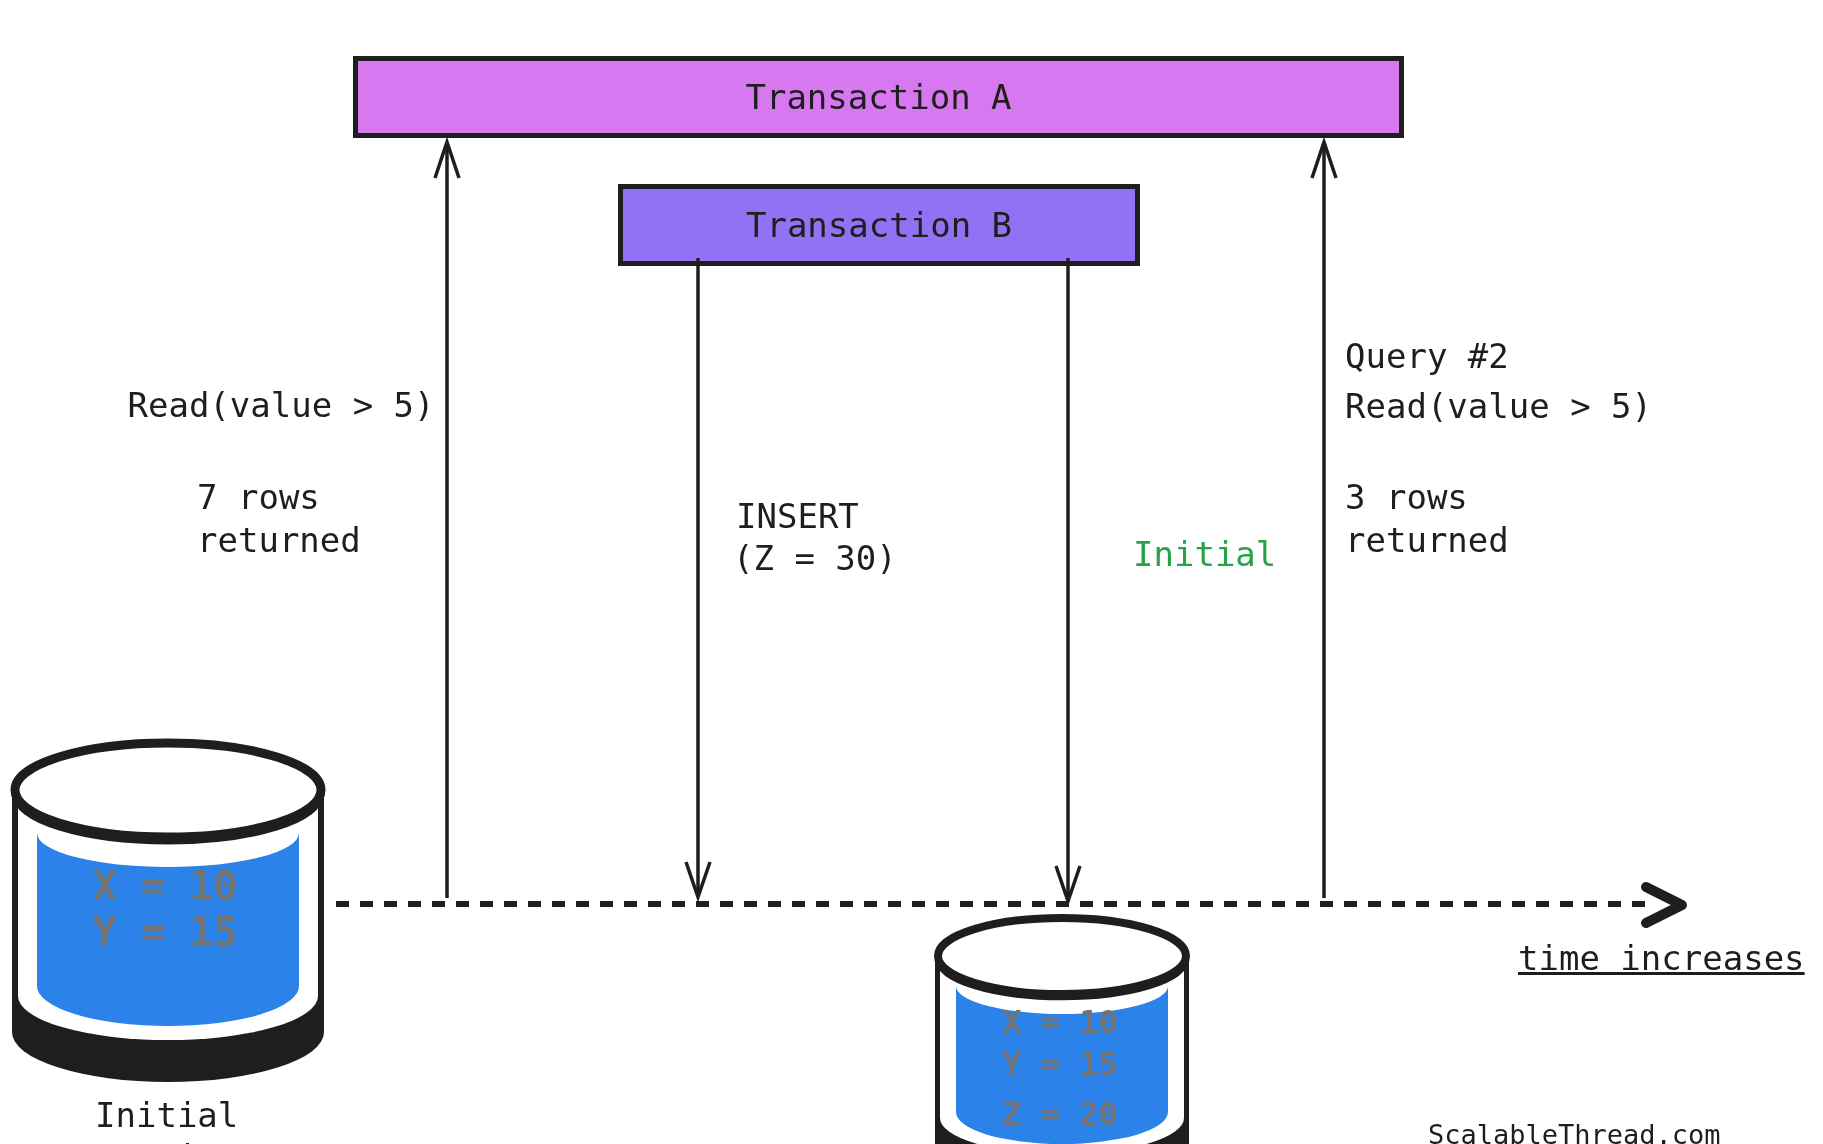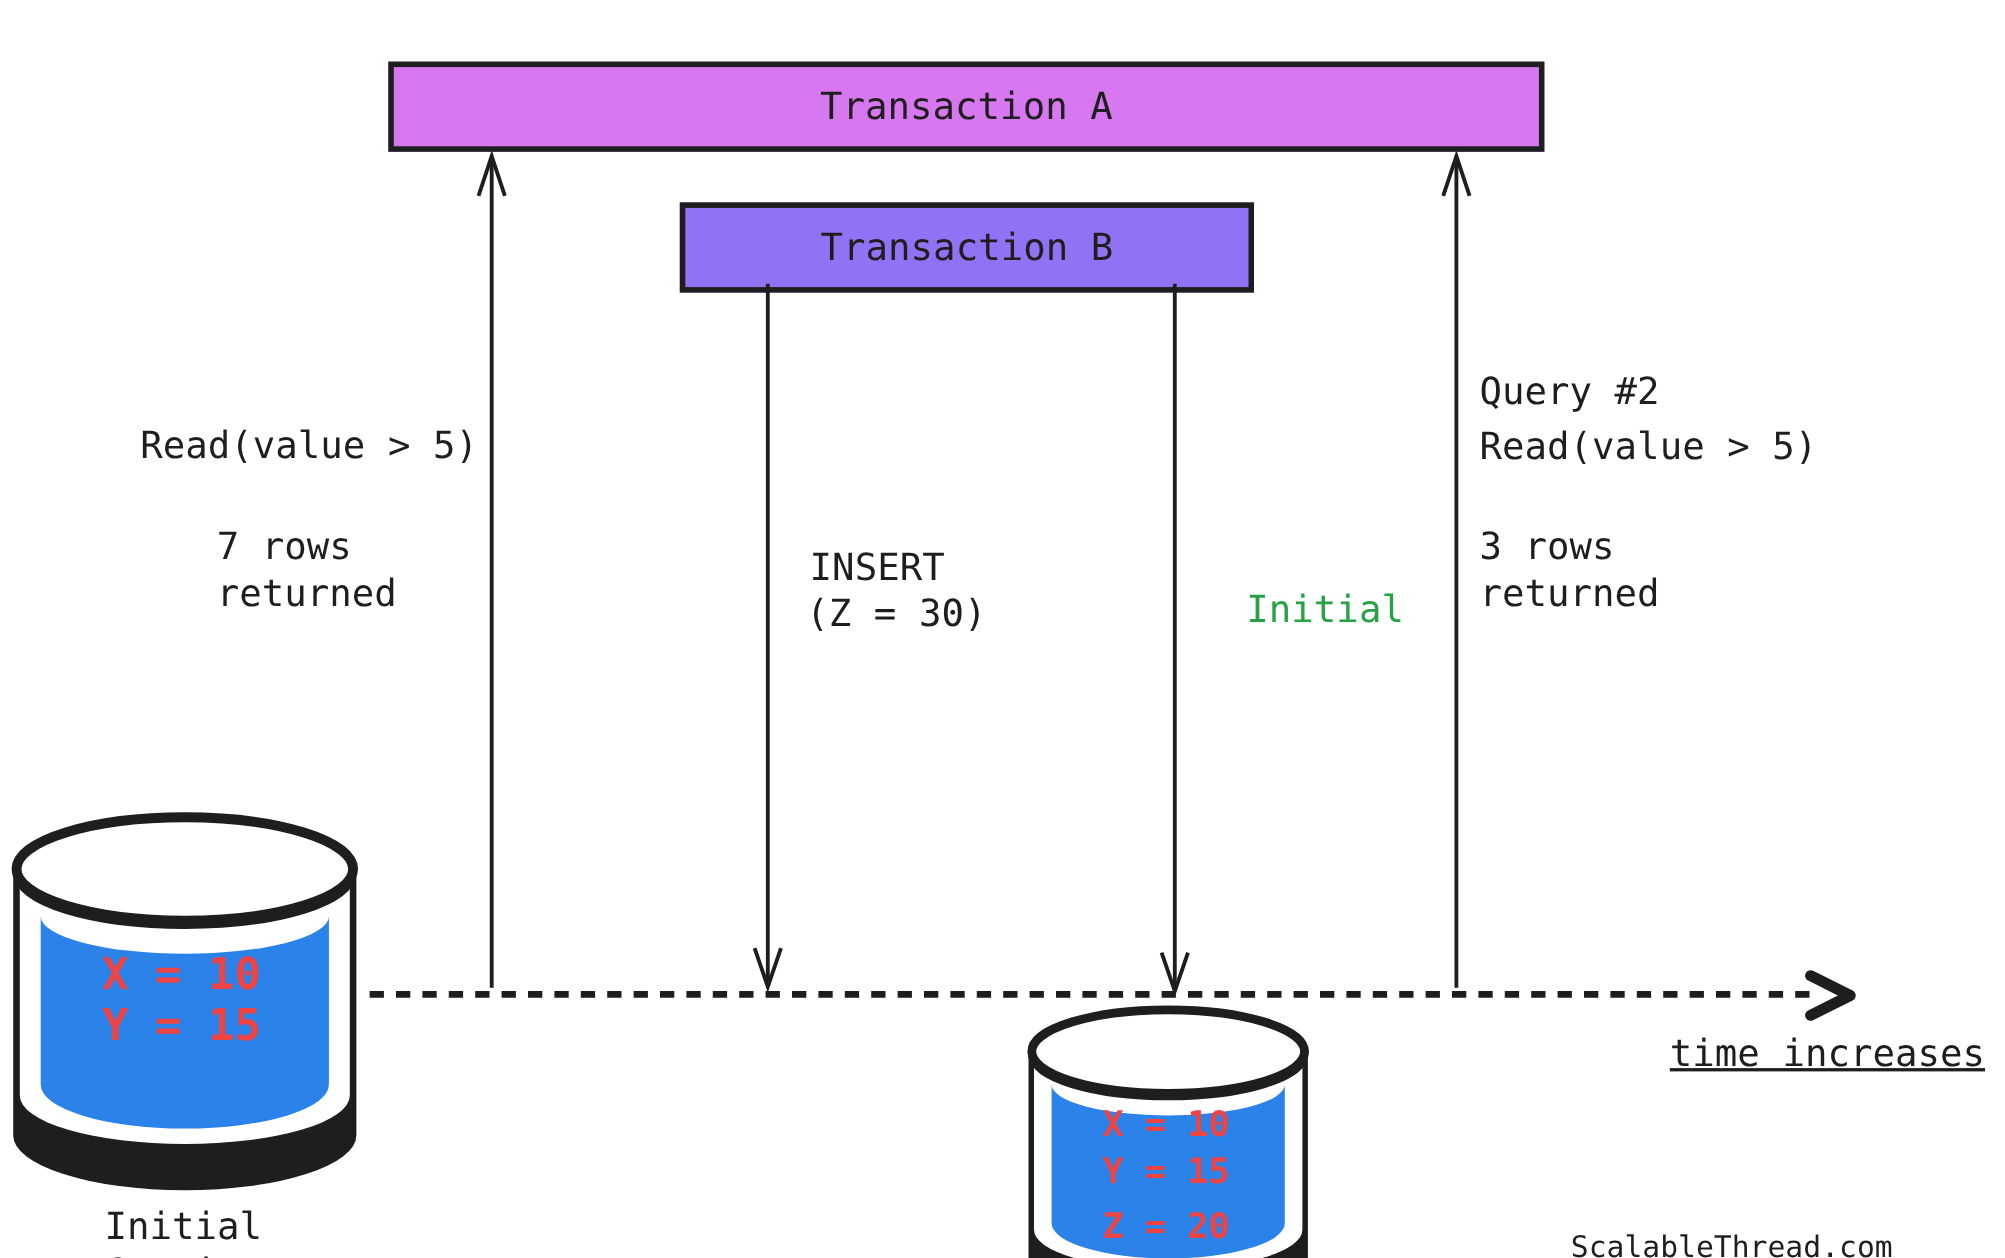--- a/index.html
+++ b/index.html
@@ -28,21 +28,21 @@
     display:flex;align-items:center;justify-content:center;
     font-size:34px;
     color:#1e1e1e;
   }
   #txn-a{left:353px;top:8px;width:1051px;height:82px;background:#d878f0;}
   #txn-b{left:618px;top:136px;width:522px;height:82px;background:#9272f4;}
   #arrow-layer{left:0;top:0;width:1823px;height:1144px;pointer-events:none;}
   .commit-label{color:#27a346;}
   .dbtext{
     position:absolute;
-    color:#ef4444;
+    color:#737373;
     font-weight:bold;
     white-space:nowrap;
     text-align:center;
   }
   .db1line{font-size:40px;line-height:1;width:190px;left:70px;}
   .db2line{font-size:32px;line-height:1;width:200px;left:960px;}
   .watermark{font-size:27px;}
 </style>
 </head>
 <body>

